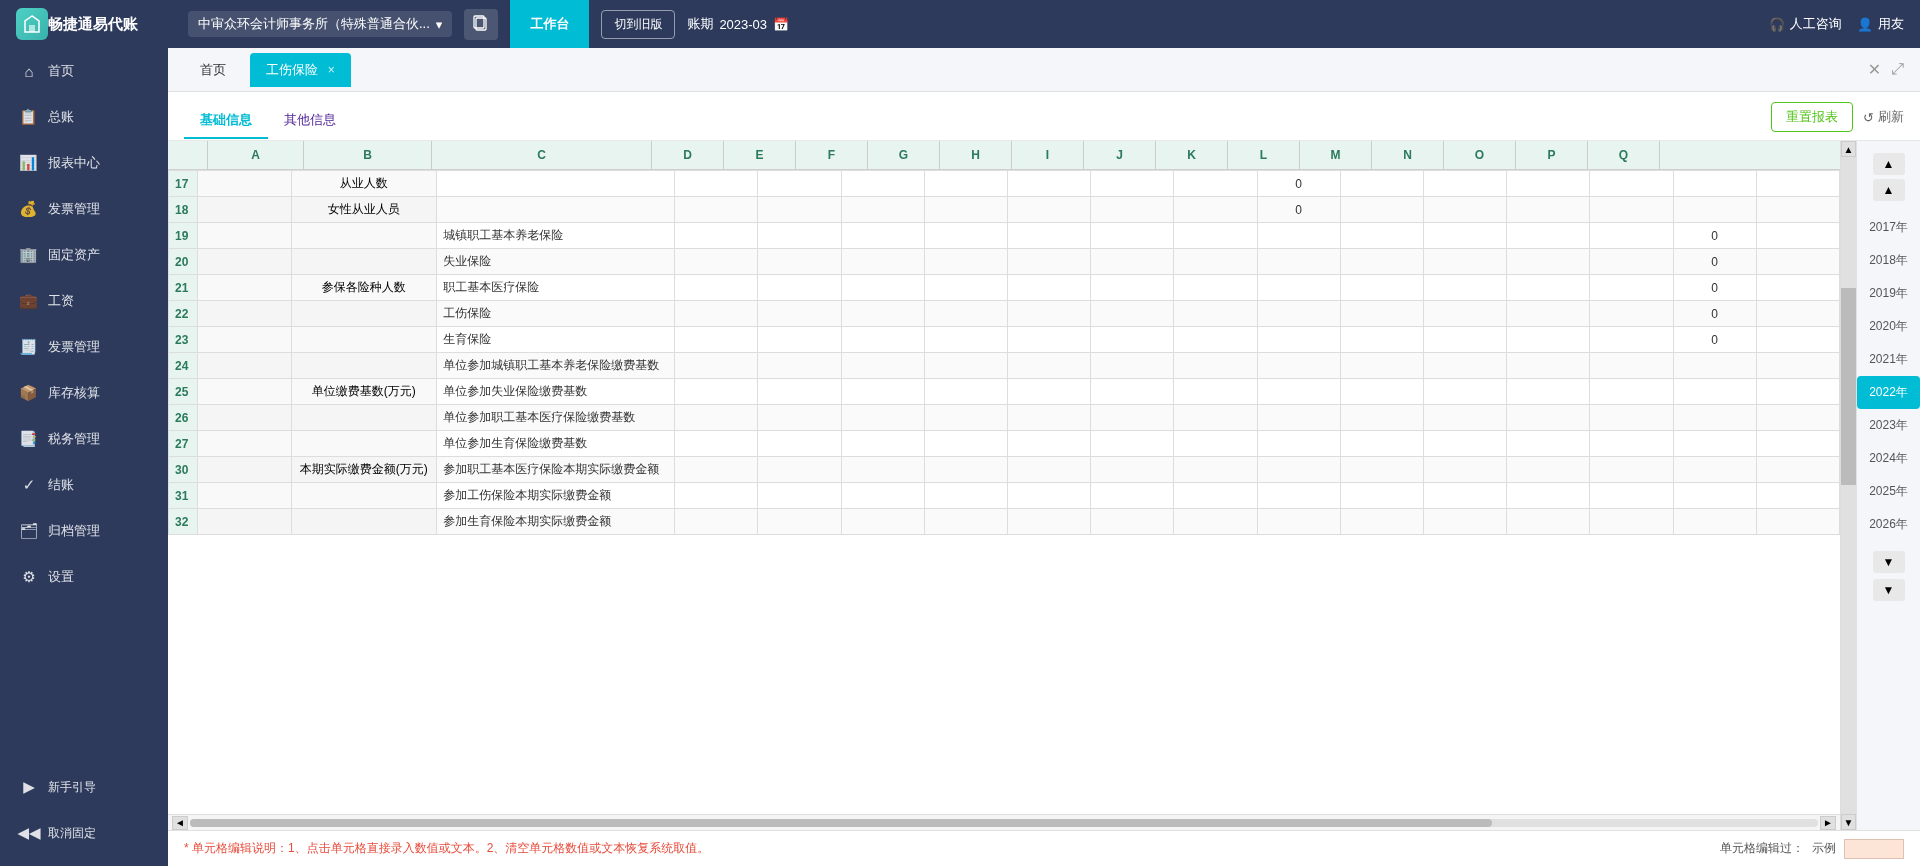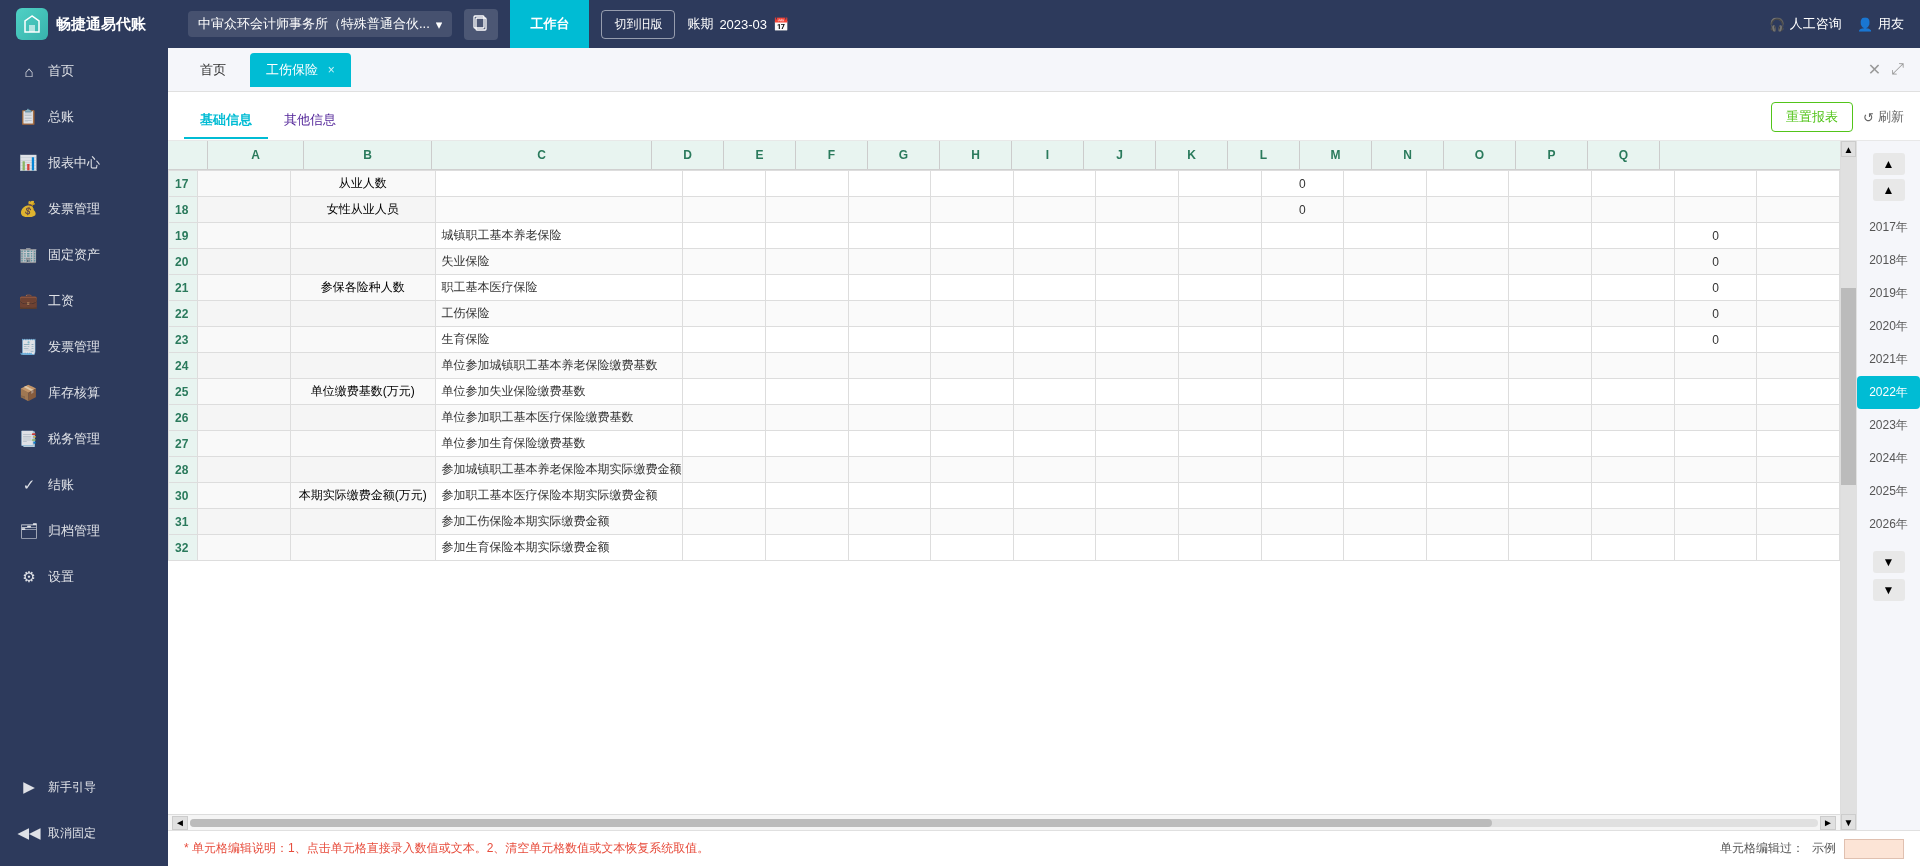--- a/index.html
+++ b/index.html
@@ -1,20 +1,20 @@
 <!DOCTYPE html>
 <html><head>
   <meta charset="utf-8">
   <style>
     * { box-sizing: border-box; margin: 0; padding: 0; }
     body { font-family: 'Microsoft YaHei', Arial, sans-serif; font-size: 13px; background: #f0f2f5; display: flex; flex-direction: column; height: 866px; overflow: hidden; }
 
     
     .topbar { display: flex; align-items: center; background: #2d3a5c; height: 48px; padding: 0 16px; gap: 12px; flex-shrink: 0; }
-    .logo { display: flex; align-items: center; gap: 8px; color: #fff; font-size: 15px; font-weight: bold; min-width: 160px; }
+    .logo { display: flex; align-items: center; color: #fff; font-size: 15px; font-weight: bold; min-width: 160px; }
     .logo-icon { width: 32px; height: 32px; background: linear-gradient(135deg, #4fd1c5, #38b2ac); border-radius: 6px; display: flex; align-items: center; justify-content: center; color: #fff; font-size: 18px; }
     .company-selector { display: flex; align-items: center; background: rgba(255,255,255,0.12); border-radius: 4px; padding: 4px 10px; color: #fff; font-size: 13px; cursor: pointer; gap: 6px; max-width: 280px; }
     .company-selector span { overflow: hidden; text-overflow: ellipsis; white-space: nowrap; }
     .copy-btn { background: rgba(255,255,255,0.15); border: none; border-radius: 4px; padding: 5px 8px; color: #fff; cursor: pointer; font-size: 13px; }
     .workbench-btn { background: #00bcd4; border: none; border-radius: 4px; padding: 20px 20px; color: #fff; font-size: 13px; cursor: pointer; font-weight: bold; }
     .old-version-btn { background: transparent; border: 1px solid rgba(255,255,255,0.5); border-radius: 4px; padding: 5px 12px; color: #fff; font-size: 12px; cursor: pointer; }
     .account-period { display: flex; align-items: center; gap: 6px; color: #fff; font-size: 13px; }
     .topbar-right { margin-left: auto; display: flex; align-items: center; gap: 16px; color: #fff; font-size: 13px; }
     .ai-btn { display: flex; align-items: center; gap: 4px; cursor: pointer; color: #fff; }
     .user-btn { display: flex; align-items: center; gap: 4px; cursor: pointer; color: #fff; }
@@ -500,40 +500,20 @@
                 <td class="col-def"></td>
                 <td class="col-def"></td>
                 <td class="col-def"></td>
                 <td class="col-def"></td>
                 <td class="col-def"></td>
                 <td class="col-def"></td>
                 <td class="col-def"></td>
                 <td class="col-def"></td>
               </tr>
 
-              <tr>
-                <td class="row-num">28</td>
-                <td class="col-a"></td>
-                <td class="col-b"></td>
-                <td class="col-c">参加城镇职工基本养老保险本期实际缴费金额</td>
-                <td class="col-def"></td>
-                <td class="col-def"></td>
-                <td class="col-def"></td>
-                <td class="col-def"></td>
-                <td class="col-def"></td>
-                <td class="col-def"></td>
-                <td class="col-def"></td>
-                <td class="col-def"></td>
-                <td class="col-def"></td>
-                <td class="col-def"></td>
-                <td class="col-def"></td>
-                <td class="col-def"></td>
-                <td class="col-def"></td>
-                <td class="col-def"></td>
-              </tr>
 
 
               <tr>
                 <td class="row-num">30</td>
                 <td class="col-a"></td>
                 <td class="col-b">本期实际缴费金额(万元)</td>
                 <td class="col-c">参加职工基本医疗保险本期实际缴费金额</td>
                 <td class="col-def"></td>
                 <td class="col-def"></td>
                 <td class="col-def"></td>

